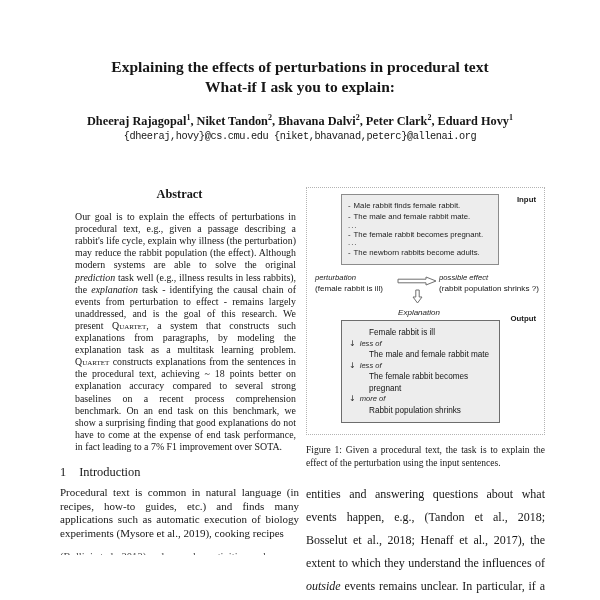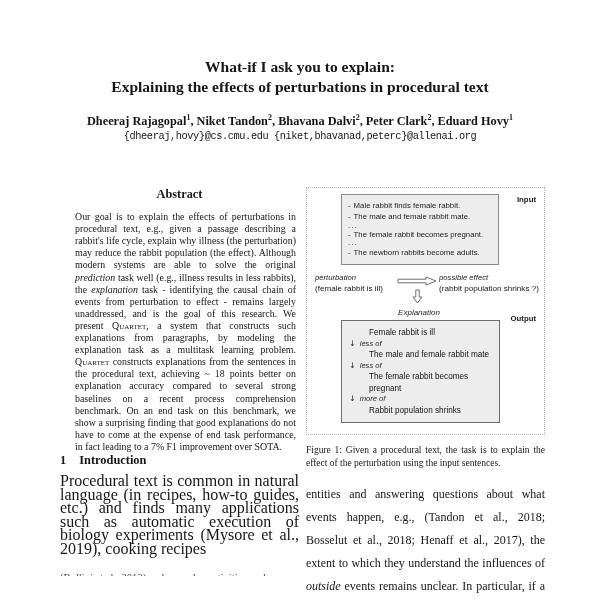--- a/index.html
+++ b/index.html
@@ -22,23 +22,23 @@
 
   
   .cols{display:flex;margin-top:45px;padding:0 55px 0 60px;gap:7px;}
   .col-left{width:240px;}
   .col-right{width:240px;}
 
   .abs-head{text-align:center;font-weight:bold;font-size:12.3px;}
   .abs-body{margin:9px 3px 0 15px;font-size:9.9px;line-height:12.1px;text-align:justify;}
   .it{font-style:italic;margin-top:16px;}
   .sc{font-variant:small-caps;}
-  .sec-head{font-size:12.4px;font-weight:bold;}
+  .sec-head{margin-top:12px;font-size:12.4px;font-weight:normal;}
   .sec-num{margin-right:13px;}
-  .body-p{margin-top:6px;font-size:16px;line-height:13.6px;text-align:justify;}
+  .body-p{margin-top:6px;font-size:11px;line-height:13.6px;text-align:justify;}
   .clipped{height:4px;overflow:hidden;font-size:10.6px;color:#444;}
 
   
   .fig-frame{position:relative;border:1px dotted #b3b3b3;padding:6px 0 11px;background:#fff;}
   .io-label{position:absolute;right:8px;font-family:"Liberation Sans", sans-serif;font-weight:bold;font-size:7.8px;color:#1a1a1a;}
   #lbl-input{top:7px;}
   #lbl-output{top:126px;}
   .input-box{margin-left:34px;width:144px;background:#ededed;border:1px solid #8c8c8c;
     padding:5px 6px 6px;font-family:"Liberation Sans", sans-serif;font-size:7.8px;line-height:11.3px;color:#1c1c1c;}
   .in-row .blt{margin-right:3px;}
@@ -61,22 +61,22 @@
   .fig-caption{margin-top:9px;font-size:9.5px;line-height:13px;text-align:justify;}
   .right-body{margin-top:13px;font-size:12px;line-height:23px;text-align:justify;}
 </style>
 </head>
 <body>
 
 <div class="page">
 
   <div class="header">
     <div class="title">
+      <div>Explaining the effects of perturbations in procedural text</div>
       <div>What-if I ask you to explain:</div>
-      <div>Explaining the effects of perturbations in procedural text</div>
     </div>
     <div class="authors" id="authors-line"><span>Dheeraj Rajagopal<sup>1</sup></span>, <span>Niket Tandon<sup>2</sup></span>, <span>Bhavana Dalvi<sup>2</sup></span>, <span>Peter Clark<sup>2</sup></span>, <span>Eduard Hovy<sup>1</sup></span></div>
     <div class="emails">{dheeraj,hovy}@cs.cmu.edu {niket,bhavanad,peterc}@allenai.org</div>
   </div>
 
   <div class="cols">
 
     <div class="col-left">
       <div class="abs-head">Abstract</div>
       <p class="abs-body" id="abstract-body"><span>Our goal is to explain the effects of perturbations in procedural text, e.g., given a passage describing a rabbit's life cycle, explain why illness (the perturbation) may reduce the rabbit population (the effect). Although modern systems are able to solve the original </span><span class="it">prediction</span><span> task well (e.g., illness results in less rabbits), the </span><span class="it">explanation</span><span> task - identifying the causal chain of events from perturbation to effect - remains largely unaddressed, and is the goal of this research. We present </span><span class="sc">Quartet</span><span>, a system that constructs such explanations from paragraphs, by modeling the explanation task as a multitask learning problem. </span><span class="sc">Quartet</span><span> constructs explanations from the sentences in the procedural text, achieving ~ 18 points better on explanation accuracy compared to several strong baselines on a recent process comprehension benchmark. On an end task on this benchmark, we show a surprising finding that good explanations do not have to come at the expense of end task performance, in fact leading to a 7% F1 improvement over SOTA.</span></p>

